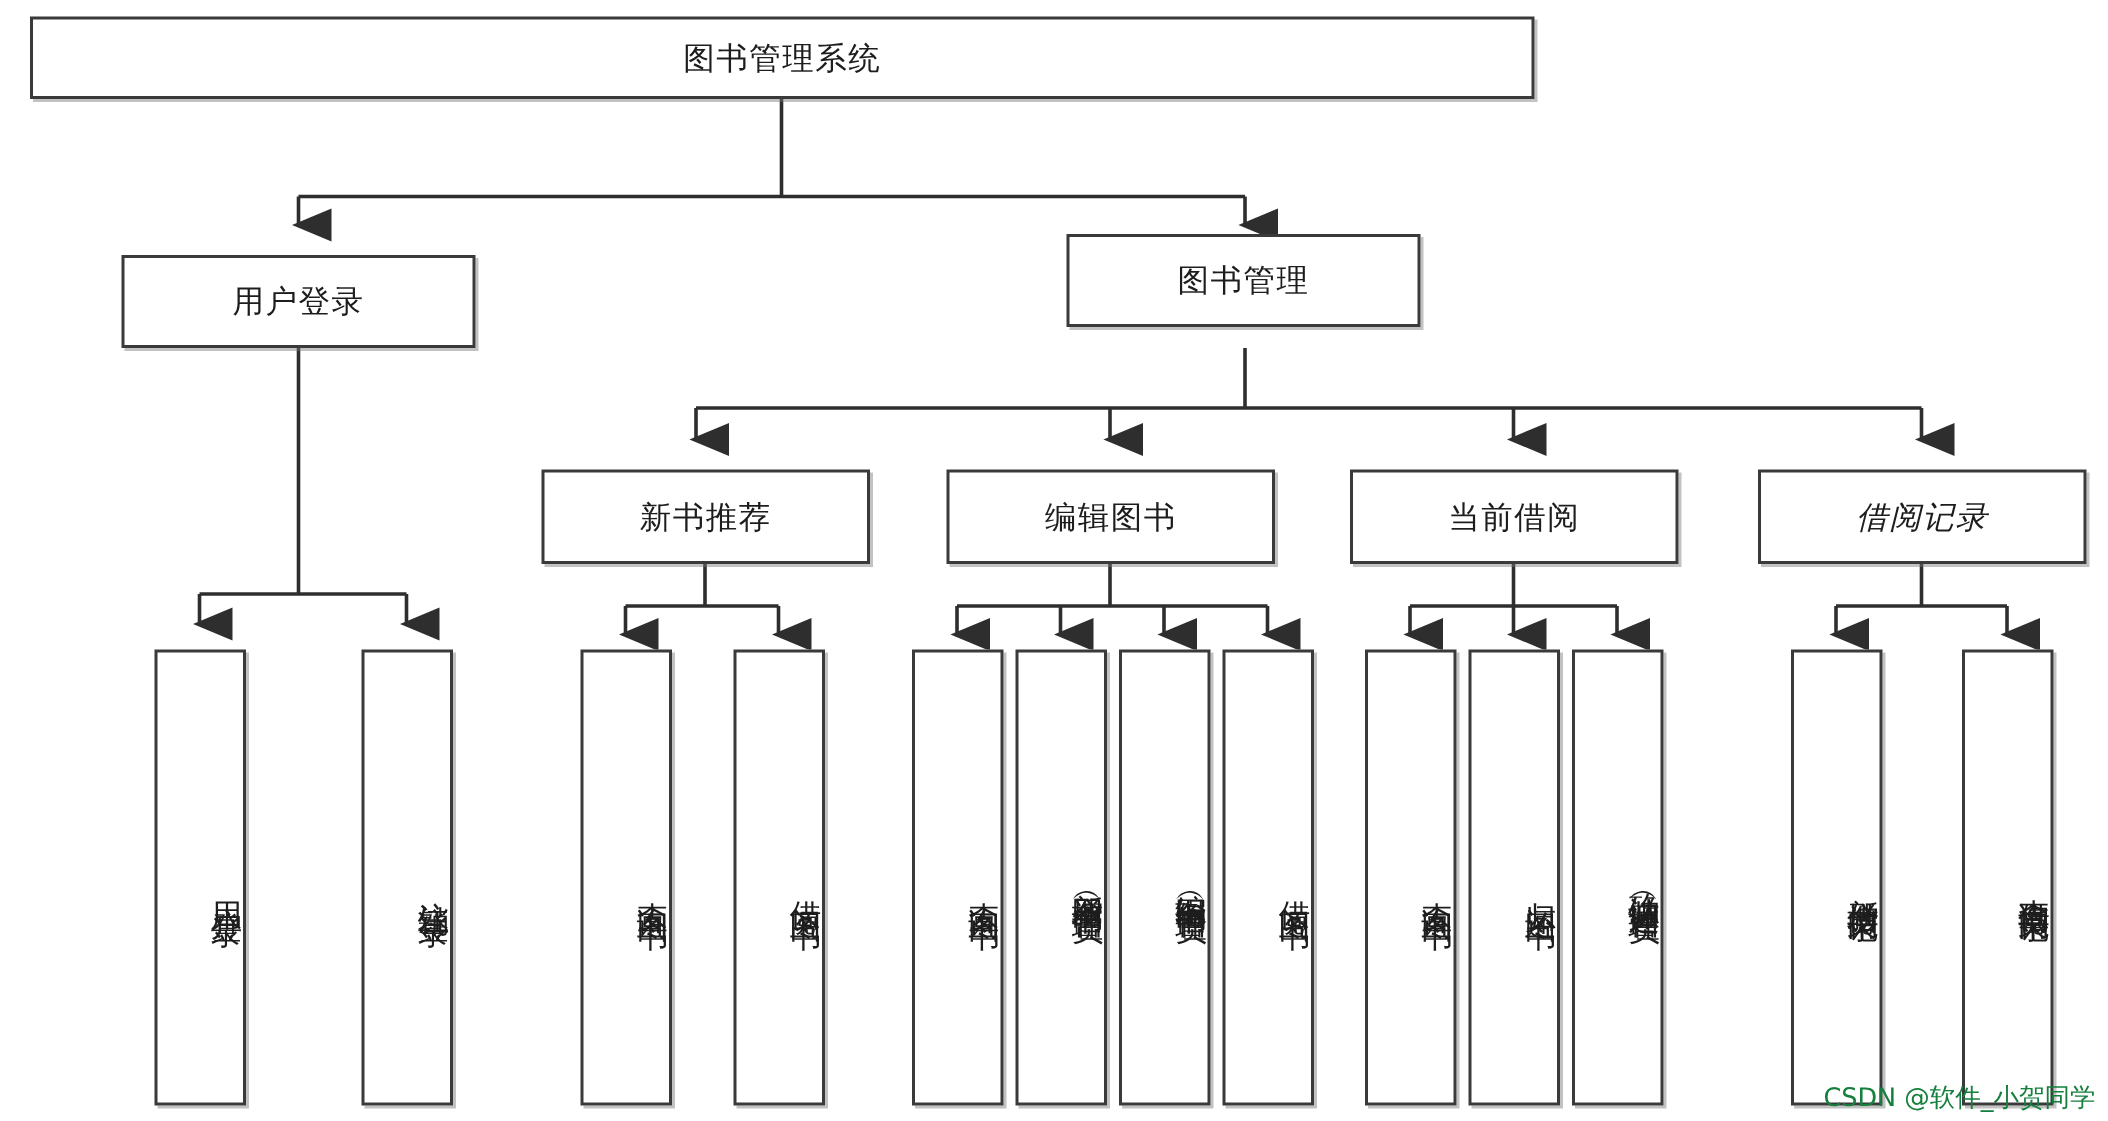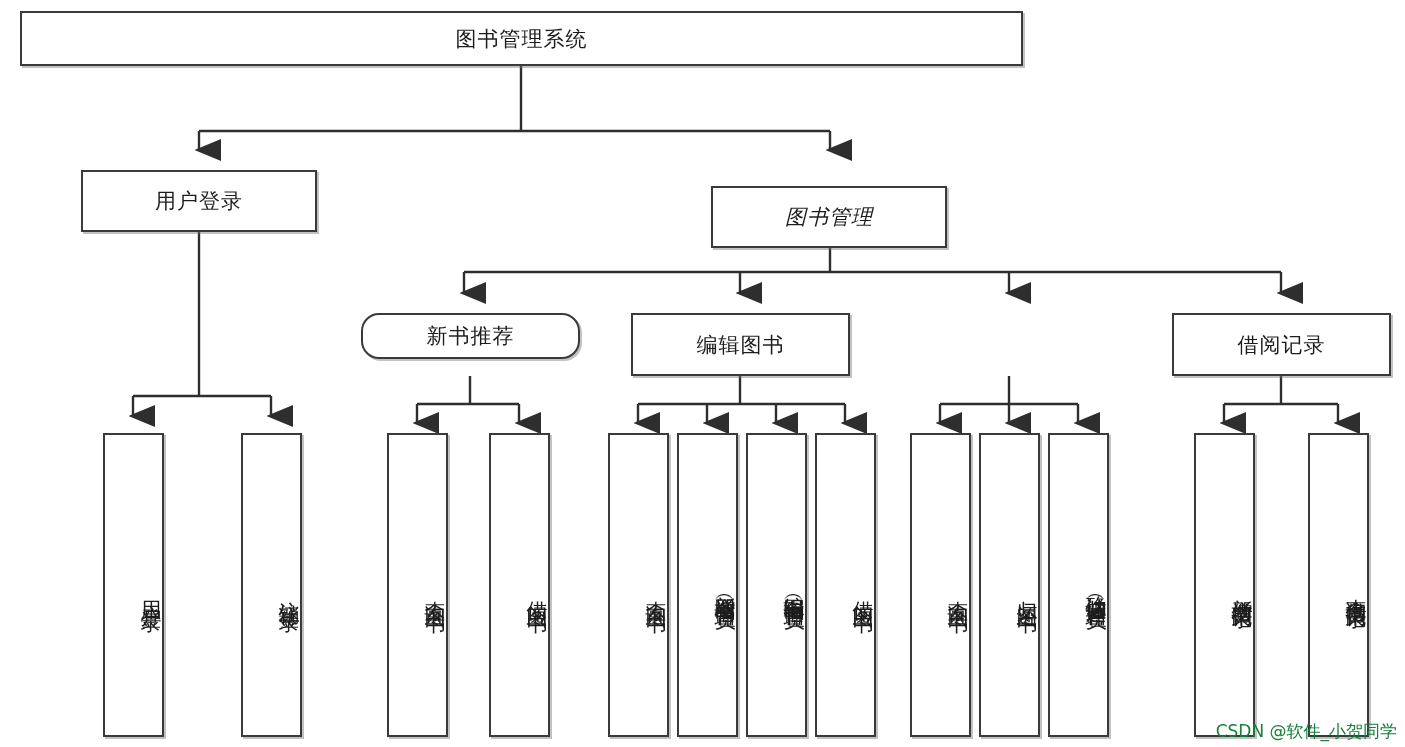--- a/index.html
+++ b/index.html
@@ -127,31 +127,34 @@
     </g>
   </svg>
 
   <div class="node horiz root" style="left:20px; top:11px; width:1003px; height:55px;">
     <span class="label">图书管理系统</span>
   </div>
 
   <div class="node horiz" style="left:81px; top:170px; width:236px; height:62px;">
     <span class="label">用户登录</span>
   </div>
-  <div class="node horiz" style="left:711px; top:186px; width:236px; height:62px;font-style:italic;">
+  <div class="node horiz" style="left:711px; top:156px; width:236px; height:62px;">
     <span class="label">图书管理</span>
   </div>
 
-  <div class="node horiz" style="left:361px; top:313px; width:219px; height:46px;border-radius:18px;">
+  <div class="node horiz" style="left:361px; top:313px; width:219px; height:63px;">
     <span class="label">新书推荐</span>
   </div>
   <div class="node horiz" style="left:631px; top:313px; width:219px; height:63px;">
     <span class="label">编辑图书</span>
   </div>
-  <div class="node horiz" style="left:1172px; top:313px; width:219px; height:63px;">
+  <div class="node horiz" style="left:900px; top:313px; width:219px; height:63px;">
+    <span class="label">当前借阅</span>
+  </div>
+  <div class="node horiz" style="left:1172px; top:313px; width:219px; height:63px;font-style:italic;">
     <span class="label">借阅记录</span>
   </div>
 
   <div class="node vert" style="left:103px; top:433px; width:61px; height:304px;">
     <span class="label">用户登录</span>
   </div>
   <div class="node vert" style="left:241px; top:433px; width:61px; height:304px;">
     <span class="label">注销登录</span>
   </div>
 

